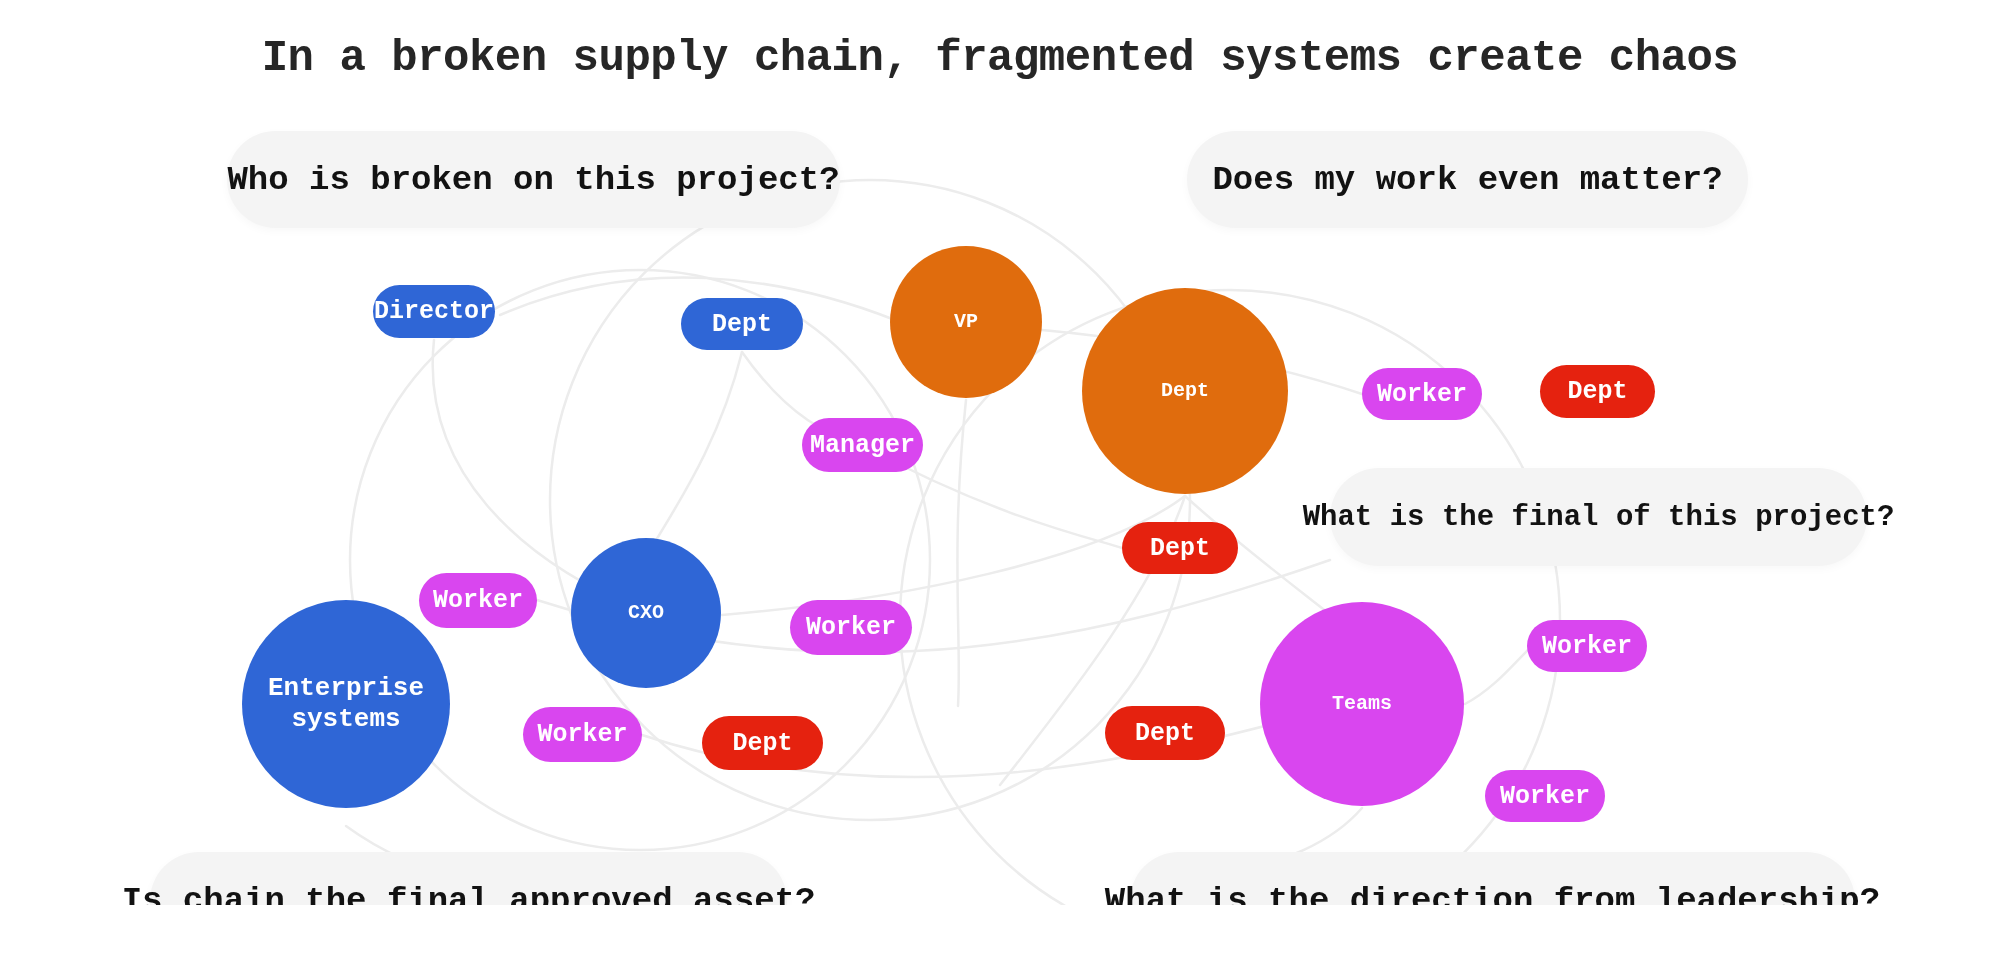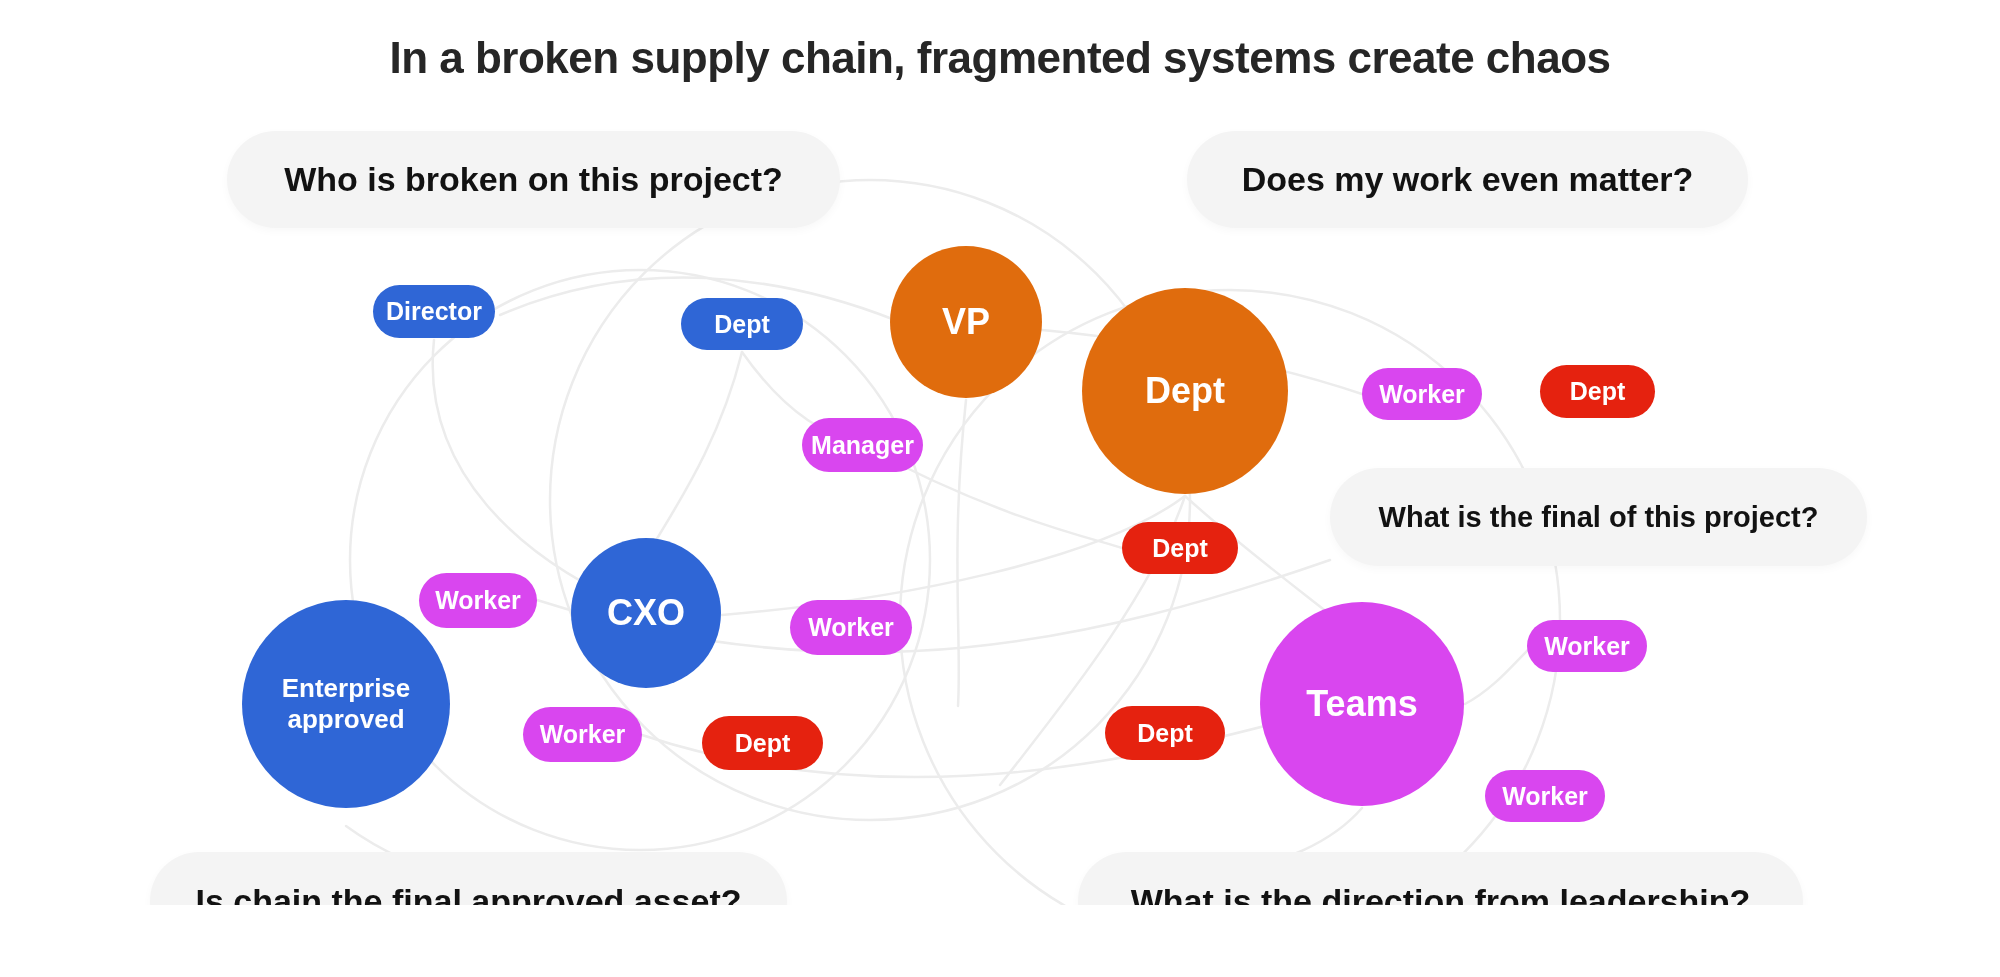--- a/index.html
+++ b/index.html
@@ -1,21 +1,21 @@
 <!DOCTYPE html>
 <html><head>
 <meta charset="utf-8">
 <style>
   html,body{margin:0;padding:0;background:#ffffff;}
   .canvas{
     position:relative;
     width:2000px;height:905px;
     background:#ffffff;
     overflow:hidden;
-    font-family:Liberation Sans, sans-serif;
+    font-family:Liberation Mono, monospace;
   }
   .page-title{
     position:absolute;left:0;top:0;width:2000px;
     text-align:center;
     font-size:44px;font-weight:700;color:#262626;
     letter-spacing:-0.5px;
     line-height:58px;
   }
   .lines{position:absolute;left:0;top:0;z-index:1;}
   .bubble{
@@ -25,21 +25,21 @@
     display:flex;align-items:center;justify-content:center;
     font-weight:700;color:#121212;
     box-shadow:0 3px 8px rgba(0,0,0,0.03);
     white-space:nowrap;
   }
   .node{
     position:absolute;z-index:3;
     border-radius:50%;
     display:flex;align-items:center;justify-content:center;
     flex-direction:column;
-    color:#ffffff;font-weight:700;font-size:36px;
+    color:#ffffff;font-weight:700;font-size:20px;
     text-align:center;line-height:1.2;
   }
   .pill{
     position:absolute;z-index:3;
     border-radius:28px;
     display:flex;align-items:center;justify-content:center;
     color:#ffffff;font-weight:700;font-size:25px;
     white-space:nowrap;
   }
   .c-royal{background:#2f66d6;}
@@ -75,28 +75,28 @@
       <path d="M1362,808 C1330,845 1280,862 1235,872"></path>
       <path d="M346,826 C420,880 520,900 610,902"></path>
       <path d="M958,918 C1000,940 1060,950 1100,950"></path>
     </g>
   </svg>
 
   <div class="bubble" style="left:227px;top:131px;width:613px;height:97px;font-size:34px;">Who is broken on this project?</div>
   <div class="bubble" style="left:1187px;top:131px;width:561px;height:97px;font-size:34px;">Does my work even matter?</div>
   <div class="bubble" style="left:1330px;top:468px;width:537px;height:98px;font-size:29px;">What is the final of this project?</div>
   <div class="bubble" style="left:150px;top:852px;width:637px;height:98px;font-size:34px;">Is chain the final approved asset?</div>
-  <div class="bubble" style="left:1078px;top:852px;width:725px;height:98px;font-size:34px;">What is the direction from leadership?</div>
+  <div class="bubble" style="left:1130px;top:852px;width:725px;height:98px;font-size:34px;">What is the direction from leadership?</div>
 
   <div class="node c-orange" style="left:890px;top:246px;width:152px;height:152px;">VP</div>
   <div class="node c-orange" style="left:1082px;top:288px;width:206px;height:206px;">Dept</div>
   <div class="node c-royal" style="left:571px;top:538px;width:150px;height:150px;">CXO</div>
   <div class="node c-royal" style="left:242px;top:600px;width:208px;height:208px;font-size:26px;">
     <span>Enterprise</span>
-    <span>approved</span>
+    <span>systems</span>
   </div>
   <div class="node c-bright" style="left:1260px;top:602px;width:204px;height:204px;">Teams</div>
 
   <div class="pill c-royal" style="left:373px;top:285px;width:122px;height:53px;">Director</div>
   <div class="pill c-royal" style="left:681px;top:298px;width:122px;height:52px;">Dept</div>
   <div class="pill c-bright" style="left:802px;top:418px;width:121px;height:54px;">Manager</div>
   <div class="pill c-bright" style="left:419px;top:573px;width:118px;height:55px;">Worker</div>
   <div class="pill c-bright" style="left:790px;top:600px;width:122px;height:55px;">Worker</div>
   <div class="pill c-bright" style="left:523px;top:707px;width:119px;height:55px;">Worker</div>
   <div class="pill c-bright" style="left:1362px;top:368px;width:120px;height:52px;">Worker</div>

